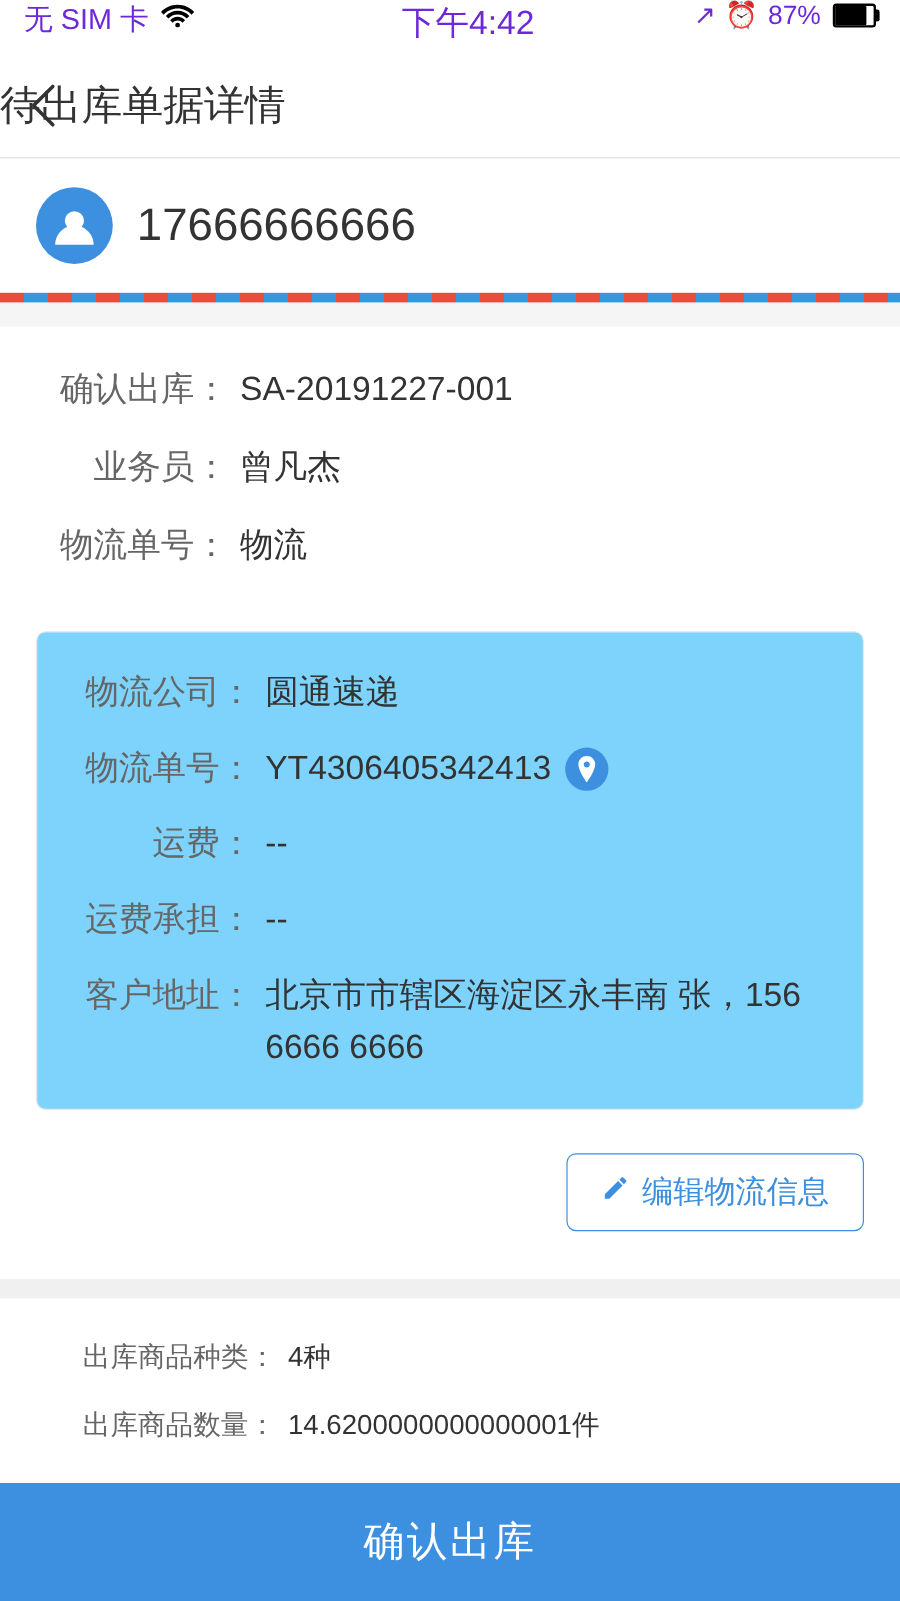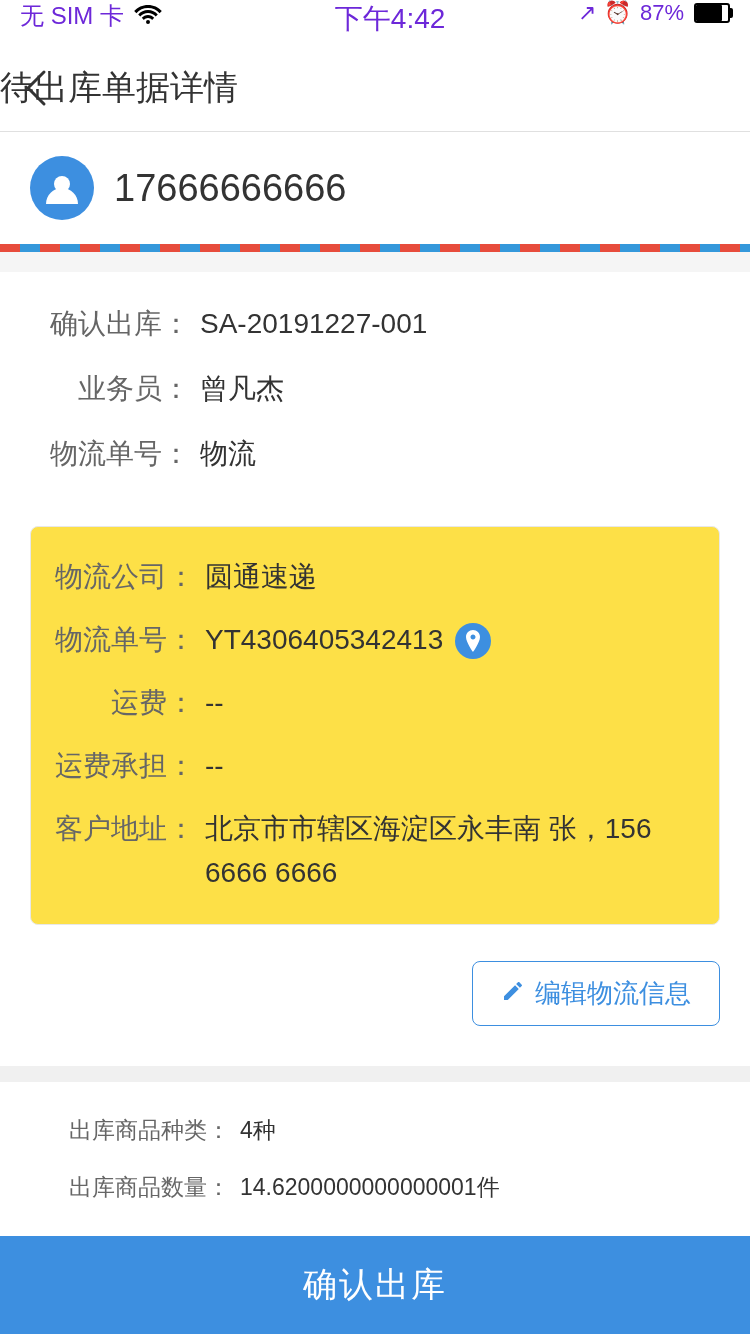--- a/index.html
+++ b/index.html
@@ -109,25 +109,25 @@
       padding-right: 10px;
       flex-shrink: 0;
     }
     .info-value {
       color: #333;
       flex: 1;
     }
 
     
     .logistics-card {
-      background: #fde047;
+      background: #7dd3fc;
       border: 1px solid #e8e8e8;
       border-radius: 8px;
       margin: 20px 30px;
-      padding: 28px 14px;
+      padding: 28px 30px;
     }
     .logistics-row {
       display: flex;
       align-items: flex-start;
       margin-bottom: 18px;
       font-size: 28px;
       line-height: 1.6;
     }
     .logistics-row:last-child { margin-bottom: 0; }
     .logistics-label {

